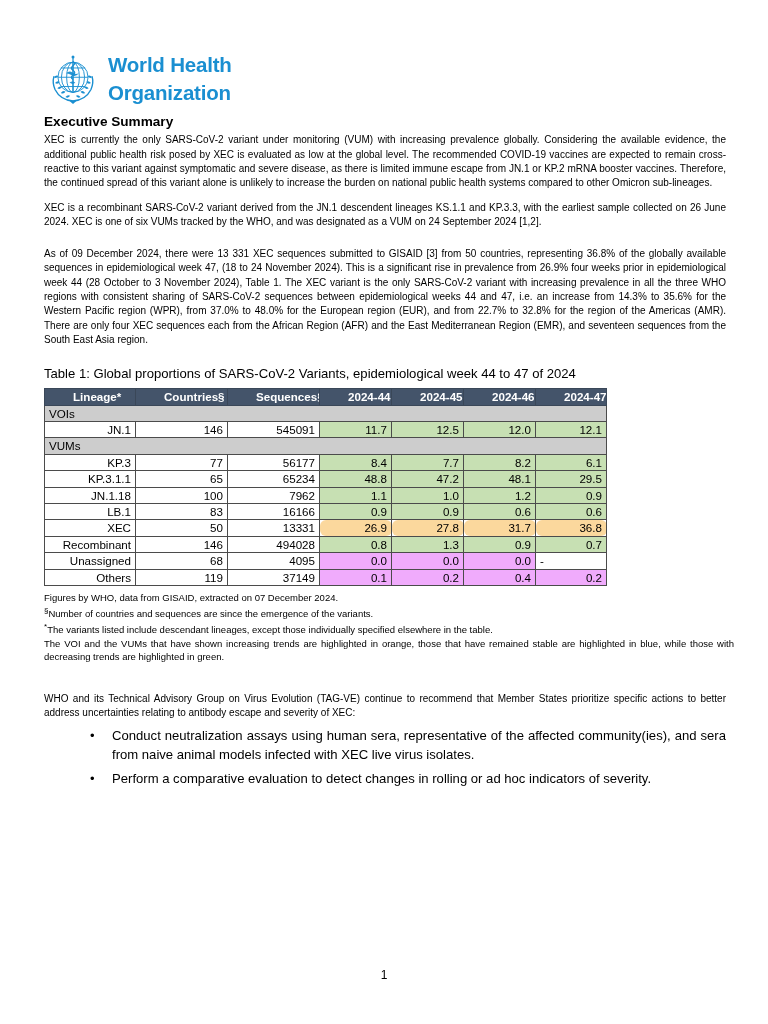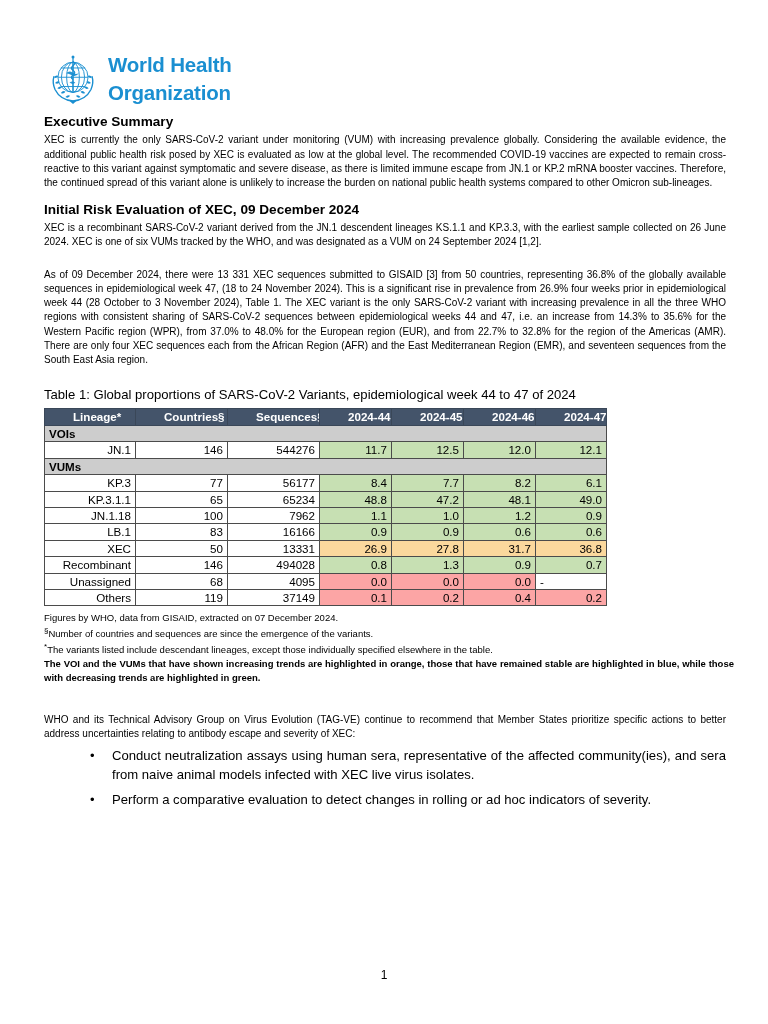--- a/index.html
+++ b/index.html
@@ -48,36 +48,36 @@
     height:15.4px;
     line-height:15.4px;
     overflow:hidden;
     white-space:nowrap;
   }
   table.vtab thead th {
     background:#44546a; color:#ffffff; text-align:left; font-weight:bold;
     border-color:#3a4758; height:16px; line-height:16px;padding-left:28px;
   }
   td.group {
-    background:#cdcdcd; font-weight:bold; text-align:left;
+    background:#cdcdcd; font-weight:normal; text-align:left;
   }
   td.lineage { text-align:right; background:#ffffff;margin-top:12px; }
   td.num { text-align:right; background:#ffffff; }
   td.pct { text-align:right; }
   td.pct.green { background:#c7e0b3; }
-  td.pct.orange { background:#fbd89d; }
-  td.pct.plain { background:#fca5a5; }
+  td.pct.orange { background:#fbd89d;border-radius:6px; }
+  td.pct.plain { background:#f0abfc; }
   td.pct.dash { background:#ffffff; text-align:left; }
 
   
   .notes { margin-top:5px; width:690px; }
   .notes div {
     font-size:9.5px; line-height:1.45; margin:0; text-align:justify;
   }
-  .notes .wide { width:690px;font-weight:bold; }
+  .notes .wide { width:690px; }
   sup.mk { font-size:8px; vertical-align:super; }
 
   
   ul.recs { margin:6px 0 0 0; padding:0 0 0 46px; list-style:none; }
   ul.recs li {
     font-size:13.1px; line-height:1.43; margin-bottom:6px;
     position:relative; padding-left:22px; text-align:justify;
   }
   ul.recs li .bt {
     position:absolute; left:0; top:0; font-size:13px;
@@ -140,21 +140,20 @@
     </span>
   </div>
 
   <div class="content">
 
     <h2 class="sec">Executive Summary</h2>
     <p class="body">XEC is currently the only SARS-CoV-2 variant under monitoring (VUM) with increasing prevalence globally. Considering the available evidence, the additional public health risk posed by XEC is evaluated as low at the global level. The recommended COVID-19 vaccines are expected to remain cross-reactive to this variant against symptomatic and severe disease, as there is limited immune escape from JN.1 or KP.2 mRNA booster vaccines. Therefore, the continued spread of this variant alone is unlikely to increase the burden on national public health systems compared to other Omicron sub-lineages.</p>
 
     <div class="spacer-10"></div>
 
-    <h2 class="sec">Initial Risk Evaluation of XEC, 09 December 2024</h2>
     <p class="body">XEC is a recombinant SARS-CoV-2 variant derived from the JN.1 descendent lineages KS.1.1 and KP.3.3, with the earliest sample collected on 26 June 2024. XEC is one of six VUMs tracked by the WHO, and was designated as a VUM on 24 September 2024 [1,2].</p>
 
     <div class="spacer-18"></div>
 
     <p class="body">As of 09 December 2024, there were 13 331 XEC sequences submitted to GISAID [3] from 50 countries, representing 36.8% of the globally available sequences in epidemiological week 47, (18 to 24 November 2024). This is a significant rise in prevalence from 26.9% four weeks prior in epidemiological week 44 (28 October to 3 November 2024), Table 1. The XEC variant is the only SARS-CoV-2 variant with increasing prevalence in all the three WHO regions with consistent sharing of SARS-CoV-2 sequences between epidemiological weeks 44 and 47, i.e. an increase from 14.3% to 35.6% for the Western Pacific region (WPR), from 37.0% to 48.0% for the European region (EUR), and from 22.7% to 32.8% for the region of the Americas (AMR). There are only four XEC sequences each from the African Region (AFR) and the East Mediterranean Region (EMR), and seventeen sequences from the South East Asia region.</p>
 
     <div class="spacer-18"></div>
 
     <p class="tbl-caption">Table 1: Global proportions of SARS-CoV-2 Variants, epidemiological week 44 to 47 of 2024</p>
 
@@ -179,21 +178,21 @@
           <th>2024-47</th>
         </tr>
       </thead>
       <tbody id="tbl-body">
           <tr>
             <td class="group" colspan="7">VOIs</td>
           </tr>
           <tr>
             <td class="lineage">JN.1</td>
             <td class="num">146</td>
-            <td class="num">544276</td>
+            <td class="num">545091</td>
             <td class="pct green">11.7</td>
             <td class="pct green">12.5</td>
             <td class="pct green">12.0</td>
             <td class="pct green">12.1</td>
           </tr>
           <tr>
             <td class="group" colspan="7">VUMs</td>
           </tr>
           <tr>
             <td class="lineage">KP.3</td>
@@ -204,21 +203,21 @@
             <td class="pct green">8.2</td>
             <td class="pct green">6.1</td>
           </tr>
           <tr>
             <td class="lineage">KP.3.1.1</td>
             <td class="num">65</td>
             <td class="num">65234</td>
             <td class="pct green">48.8</td>
             <td class="pct green">47.2</td>
             <td class="pct green">48.1</td>
-            <td class="pct green">49.0</td>
+            <td class="pct green">29.5</td>
           </tr>
           <tr>
             <td class="lineage">JN.1.18</td>
             <td class="num">100</td>
             <td class="num">7962</td>
             <td class="pct green">1.1</td>
             <td class="pct green">1.0</td>
             <td class="pct green">1.2</td>
             <td class="pct green">0.9</td>
           </tr>

